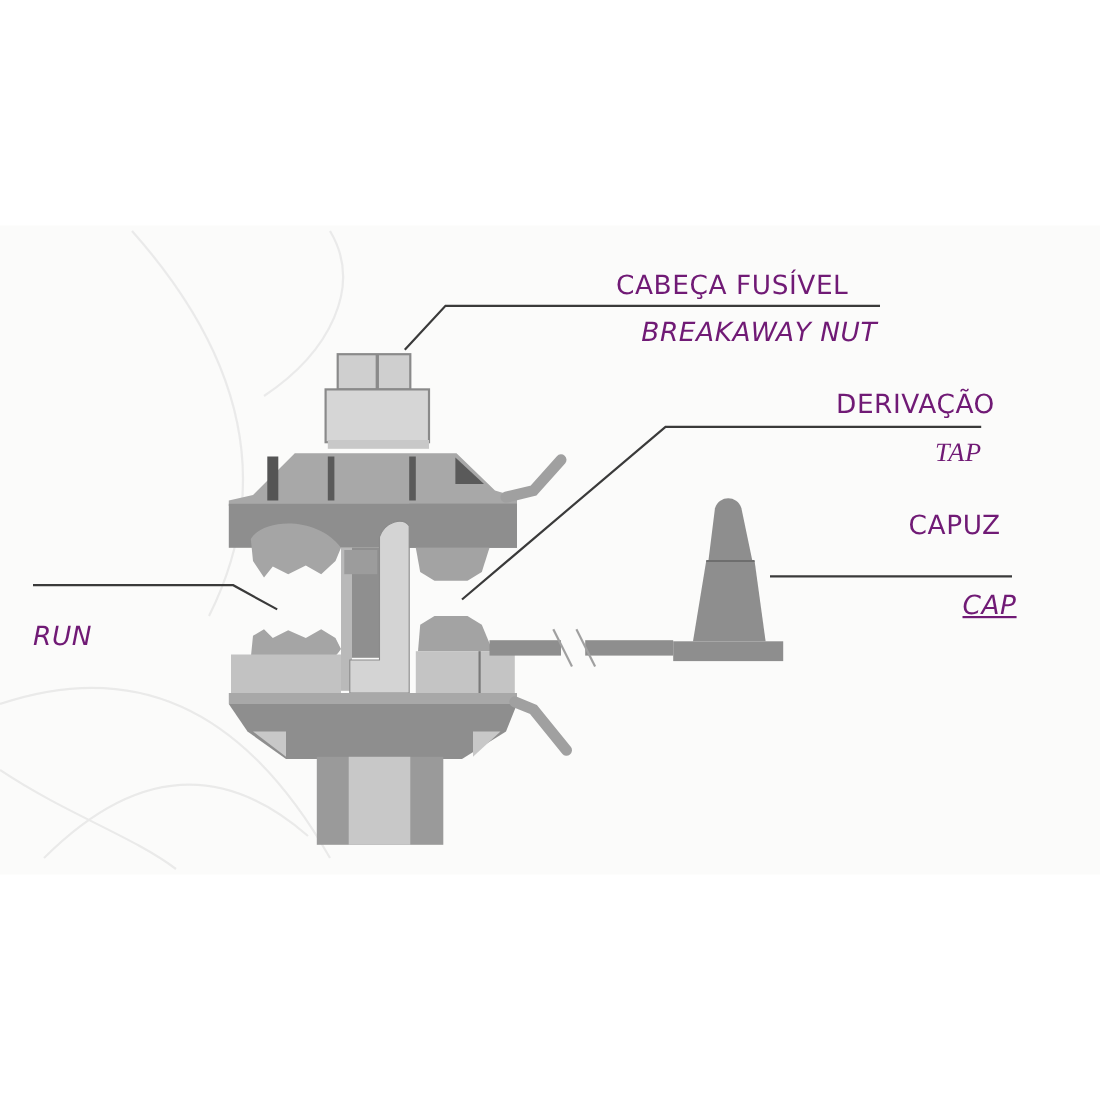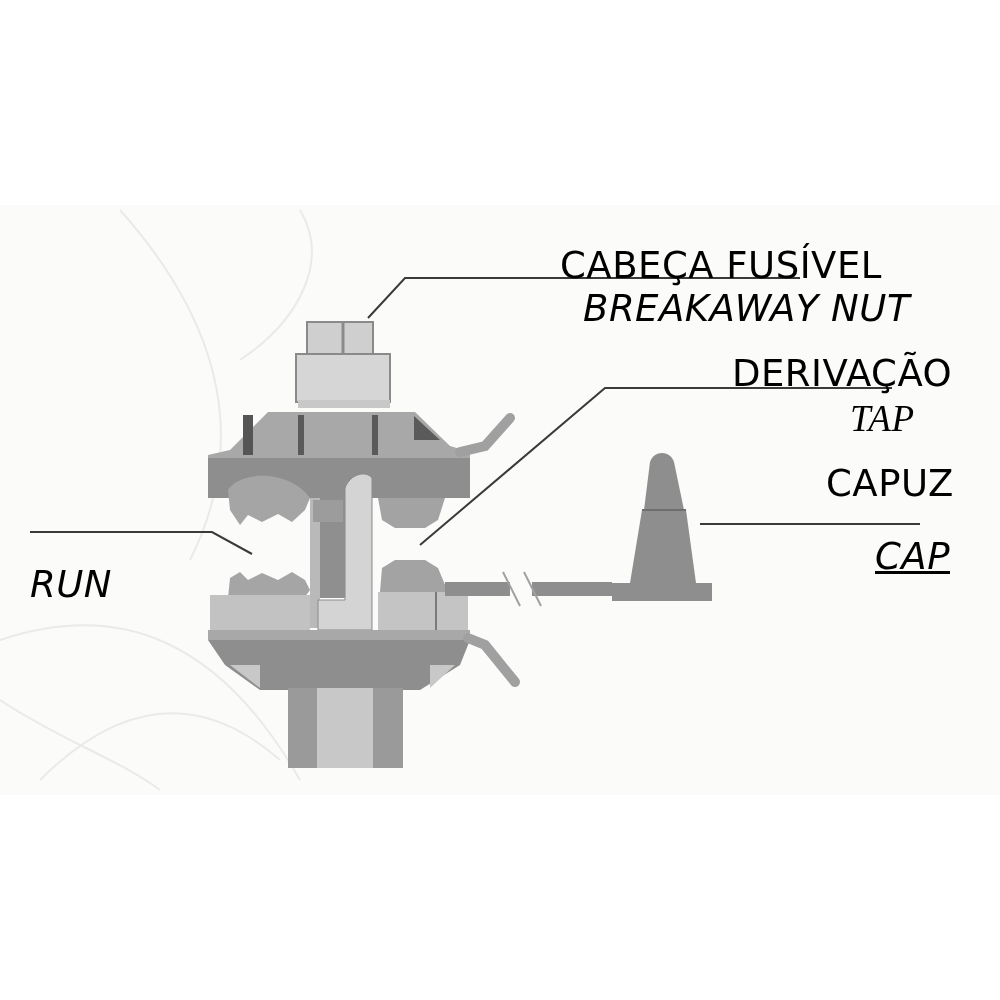--- a/index.html
+++ b/index.html
@@ -1,19 +1,19 @@
 <!DOCTYPE html>
 <html><head>
 <meta charset="utf-8">
 <style>
   html,body{margin:0;padding:0;background:#ffffff;}
   body{width:1000px;height:1000px;position:relative;overflow:hidden;font-family:"DejaVu Sans","Liberation Sans",sans-serif;}
   #stage{position:absolute;left:0;top:0;width:1000px;height:1000px;}
   .bg-panel{position:absolute;left:0;top:205px;width:1000px;height:590px;background:#fbfbfa;}
-  .lbl{position:absolute;font-size:37px;color:#000000;letter-spacing:0.5px;white-space:nowrap;line-height:1;}
+  .lbl{position:absolute;font-size:24px;color:#701a75;letter-spacing:0.5px;white-space:nowrap;line-height:1;}
   .lbl.it{font-style:italic;}
   svg{position:absolute;left:0;top:0;}
 </style>
 </head>
 <body>
 
 <div id="stage">
   <div class="bg-panel"></div>
 
   <svg width="1000" height="1000" viewBox="0 0 1000 1000">
@@ -96,20 +96,20 @@
       <polyline points="368,318 405,278 800,278"></polyline>
       <polyline points="420,545 605,388 892,388"></polyline>
       <polyline points="700,524 920,524"></polyline>
       <polyline points="30,532 212,532 252,554"></polyline>
     </g>
   </svg>
 
   <div class="lbl" style="left:560px;top:247px;">CABEÇA FUSÍVEL</div>
   <div class="lbl it" style="left:583px;top:290px;">BREAKAWAY NUT</div>
 
-  <div class="lbl" style="left:732px;top:355px;">DERIVAÇÃO</div>
+  <div class="lbl" style="left:760px;top:355px;">DERIVAÇÃO</div>
   <div class="lbl it" style="left:850px;top:400px;font-family:Liberation Serif, serif;">TAP</div>
 
   <div class="lbl" style="left:826px;top:465px;">CAPUZ</div>
   <div class="lbl it" style="left:875px;top:538px;text-decoration:underline;">CAP</div>
 
   <div class="lbl it" style="left:30px;top:566px;">RUN</div>
 </div>
 
 </body></html>

